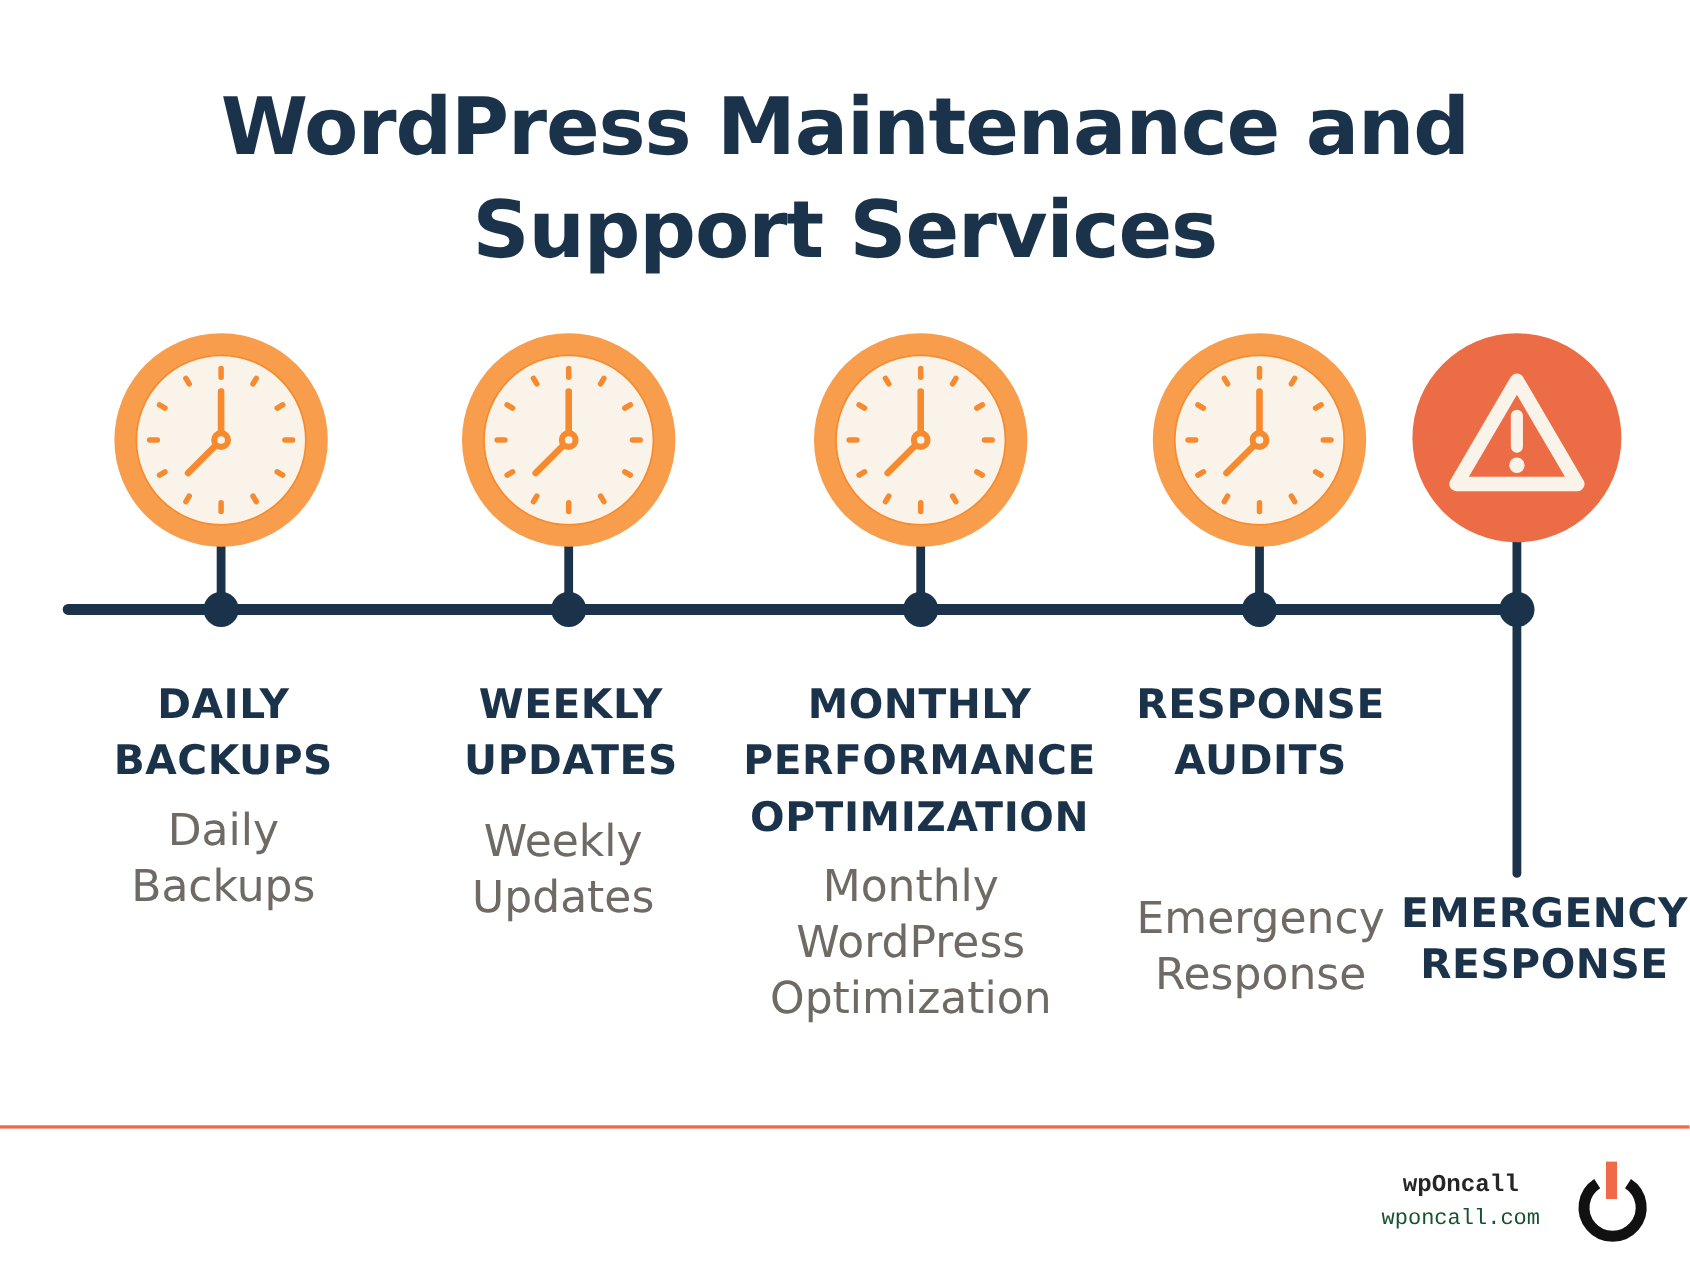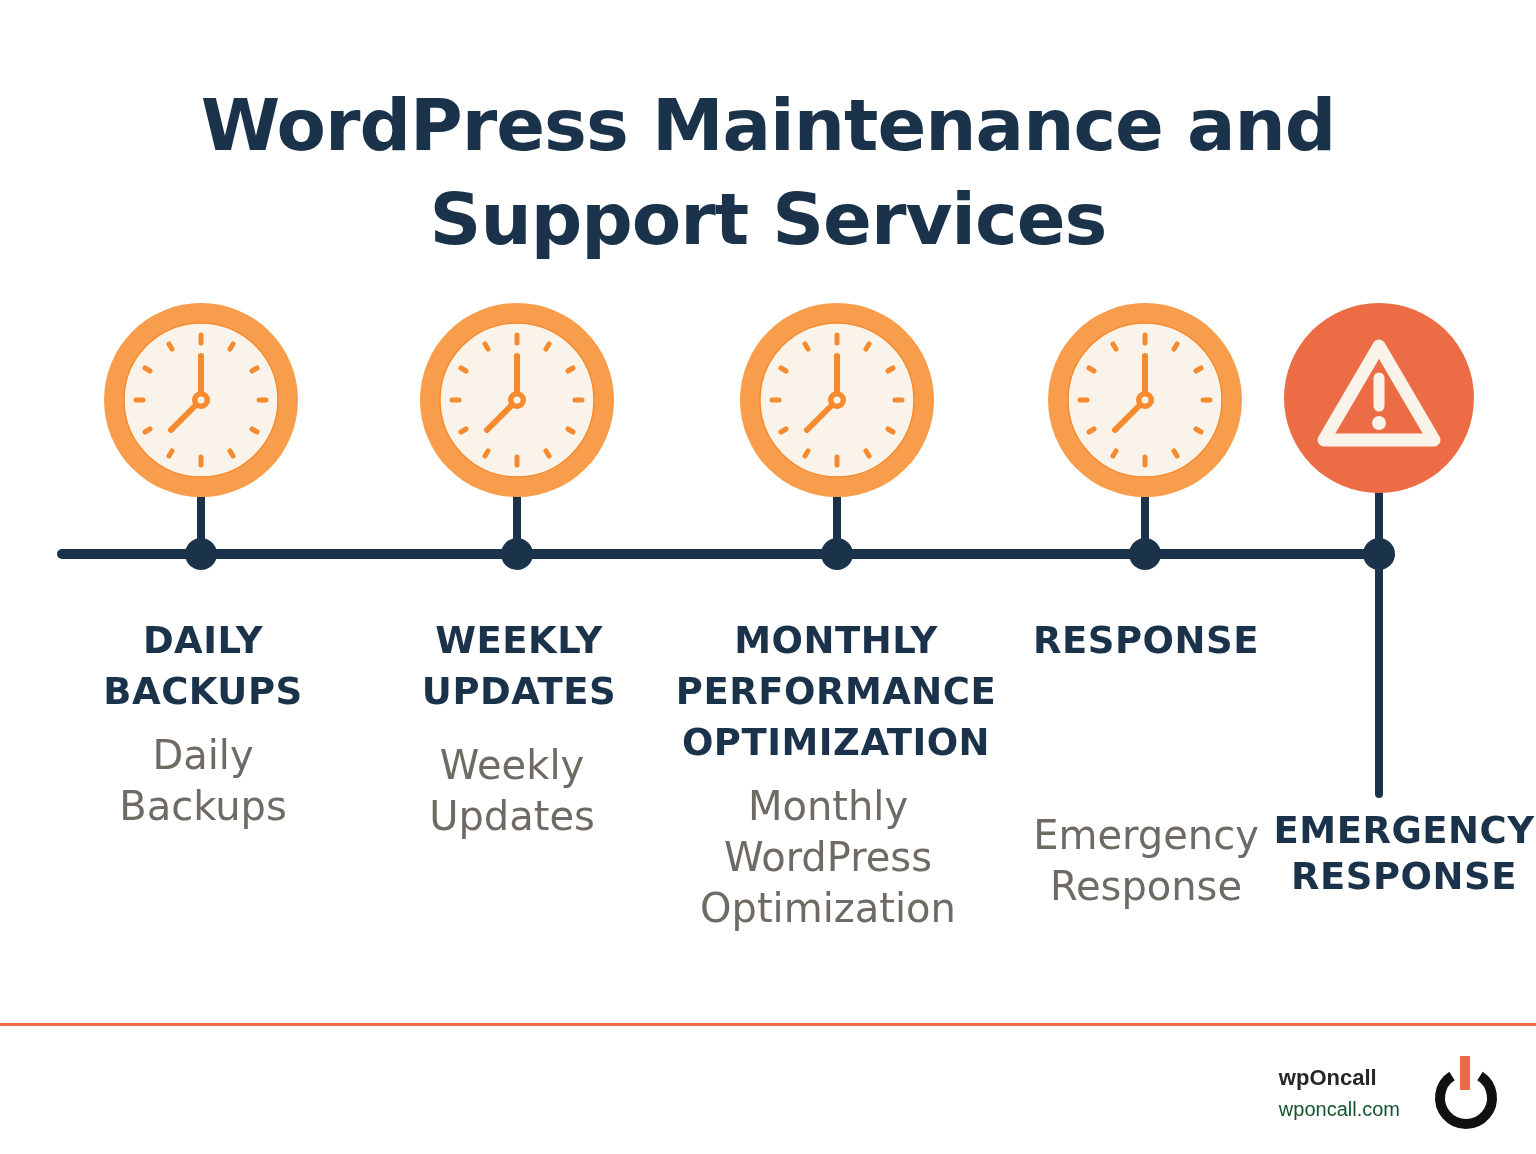--- a/index.html
+++ b/index.html
@@ -1,25 +1,25 @@
 <!DOCTYPE html>
 <html><head>
 <meta charset="utf-8">
 <style>
   html, body { margin: 0; padding: 0; background: #ffffff; }
   body { width: 1536px; height: 1154px; position: relative; overflow: hidden; font-family: "Liberation Sans", "DejaVu Sans", sans-serif; }
-  .title { position: absolute; left: 0; top: 78px; width: 1536px; text-align: center; color: #1a334b; font-family: "DejaVu Sans", "Liberation Sans", sans-serif; font-weight: bold; font-size: 72px; line-height: 94px; letter-spacing: -1px; }
+  .title { position: absolute; left: 0; top: 68px; width: 1536px; text-align: center; color: #1a334b; font-family: "DejaVu Sans", "Liberation Sans", sans-serif; font-weight: bold; font-size: 72px; line-height: 94px; letter-spacing: -1px; }
   .title .line { display: block; }
   .diagram { position: absolute; left: 0; top: 0; width: 1536px; height: 1000px; }
   .heading { position: absolute; text-align: center; color: #1a334b; font-family: "DejaVu Sans", "Liberation Sans", sans-serif; font-weight: bold; font-size: 37px; line-height: 51px; letter-spacing: 0.5px; white-space: nowrap; transform: translateX(-50%); }
   .heading span { display: block; }
   .sub { position: absolute; text-align: center; color: #6f6a63; font-family: "DejaVu Sans", "Liberation Sans", sans-serif; font-size: 40px; line-height: 51px; white-space: nowrap; transform: translateX(-50%); }
   .sub span { display: block; }
   .footer-rule { position: absolute; left: 0; top: 1023px; width: 1536px; height: 3px; background: #f06a4a; }
-  .brand { position: absolute; right: 136px; top: 1064px; text-align: left; }
+  .brand { position: absolute; right: 136px; top: 1064px; text-align: center; font-family: Liberation Mono, monospace; }
   .brand-name { color: #262626; font-weight: bold; font-size: 22px; line-height: 28px; }
   .brand-url { color: #14532d; font-size: 20px; line-height: 34px; }
   .logo { position: absolute; left: 1432px; top: 1054px; width: 68px; height: 76px; }
 </style>
 </head>
 <body>
 
 <div class="title">
   <span class="line">WordPress Maintenance and</span>
   <span class="line">Support Services</span>
@@ -163,20 +163,21 @@
   <span>OPTIMIZATION</span>
 </div>
 <div class="sub" style="left:828px; top:781px;">
   <span>Monthly</span>
   <span>WordPress</span>
   <span>Optimization</span>
 </div>
 
 <div class="heading" style="left:1146px; top:615px;">
   <span>RESPONSE</span>
+  <span>AUDITS</span>
 </div>
 <div class="sub" style="left:1146px; top:810px;">
   <span>Emergency</span>
   <span>Response</span>
 </div>
 
 <div class="heading" style="left:1404px; top:808px; line-height:46px;">
   <span>EMERGENCY</span>
   <span>RESPONSE</span>
 </div>

